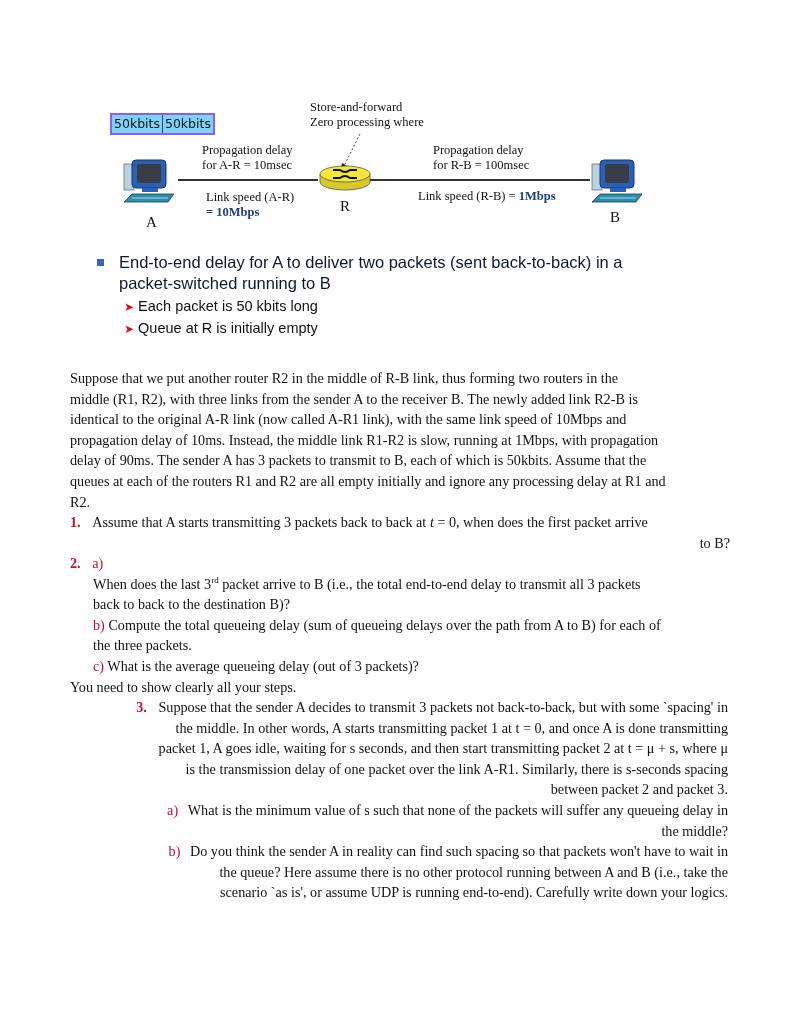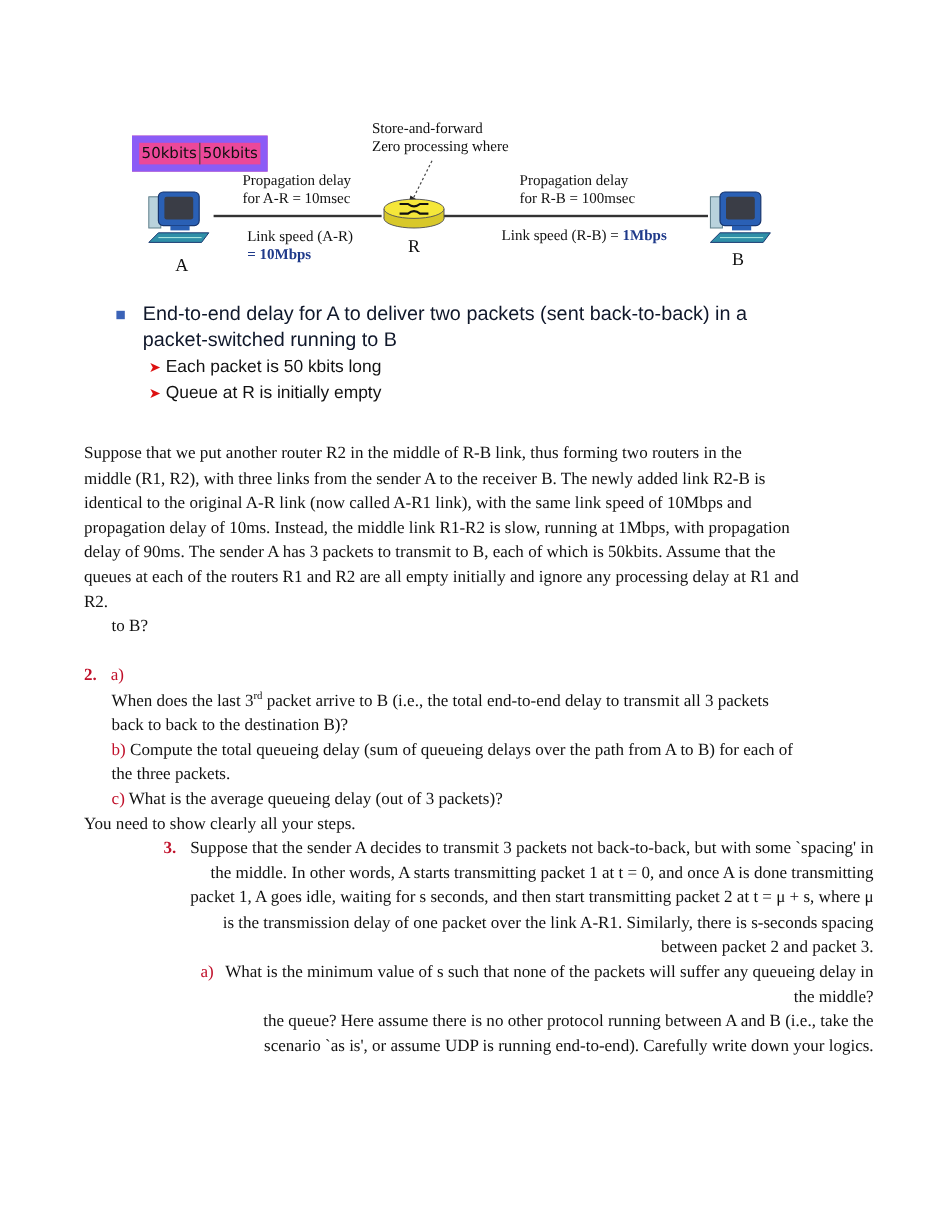--- a/index.html
+++ b/index.html
@@ -1,21 +1,21 @@
 <!DOCTYPE html>
 <html><head>
 <meta charset="utf-8">
 <style>
   html, body { margin: 0; padding: 0; background: #ffffff; }
   body { width: 791px; height: 1024px; position: relative; overflow: hidden; font-family: "Liberation Serif", serif; color: #111; }
   .abs { position: absolute; }
   .serif { font-family: "Liberation Serif", serif; }
 
   
-  .pkt-box { top: 113px; left: 110px; height: 18px; display: flex; border: 6px solid #8b5cf6; background: #ec4899; }
+  .pkt-box { top: 113px; left: 110px; height: 18px; display: flex; border: 2px solid #8b5cf6; background: #7dd3fc; }
   .pkt { font-family: "DejaVu Sans", sans-serif; font-size: 12.5px; line-height: 18px; padding: 0 2px; color: #111; }
   .pkt + .pkt { border-left: 1px solid #444; }
   .dlabel { font-size: 12.5px; line-height: 15px; color: #111; }
   .blue { color: #1f3a8a; font-weight: bold; }
   .link-line { height: 1.5px; background: #333; }
 
   
   .bullet-main { font-family: "Liberation Sans", sans-serif; font-size: 16.5px; line-height: 21px; color: #0f172a; }
   .sq { width: 7px; height: 7px; background: #3b63b7; }
   .sub { font-family: "Liberation Sans", sans-serif; font-size: 14.5px; line-height: 21px; color: #111; }
@@ -119,21 +119,25 @@
   <div>Suppose that we put another router R2 in the middle of R-B link, thus forming two routers in the</div>
   <div>middle (R1, R2), with three links from the sender A to the receiver B. The newly added link R2-B is</div>
   <div>identical to the original A-R link (now called A-R1 link), with the same link speed of 10Mbps and</div>
   <div>propagation delay of 10ms. Instead, the middle link R1-R2 is slow, running at 1Mbps, with propagation</div>
   <div>delay of 90ms. The sender A has 3 packets to transmit to B, each of which is 50kbits. Assume that the</div>
   <div>queues at each of the routers R1 and R2 are all empty initially and ignore any processing delay at R1 and</div>
   <div>R2.</div>
 </div>
 
 <div class="abs para" style="top:512px;left:70px;">
-  <div style="padding-left:23px;">to B?</div>
+  <div>
+    <span class="num">1.</span>
+    <span style="margin-left:8px;">Assume that A starts transmitting 3 packets back to back at </span><span class="it">t</span><span> = 0, when does the first packet arrive</span>
+  </div>
+  <div style="padding-left:23px;text-align:right;">to B?</div>
 </div>
 
 <div class="abs para" style="top:553px;left:70px;">
   <div>
     <span class="num">2.</span>
     <span class="letter" style="margin-left:8px;">a)</span>
   </div>
   <div style="padding-left:23px;">
     <span>When does the last 3</span><sup>rd</sup><span> packet arrive to B (i.e., the total end-to-end delay to transmit all 3 packets</span>
   </div>
@@ -155,15 +159,19 @@
   </div>
   <div style="padding-left:23px;">the middle. In other words, A starts transmitting packet 1 at t = 0, and once A is done transmitting</div>
   <div style="padding-left:23px;">packet 1, A goes idle, waiting for s seconds, and then start transmitting packet 2 at t = μ + s, where μ</div>
   <div style="padding-left:23px;">is the transmission delay of one packet over the link A-R1. Similarly, there is s-seconds spacing</div>
   <div style="padding-left:23px;">between packet 2 and packet 3.</div>
   <div style="padding-left:23px;">
     <span class="letter">a)</span>
     <span style="margin-left:6px;">What is the minimum value of s such that none of the packets will suffer any queueing delay in</span>
   </div>
   <div style="padding-left:46px;">the middle?</div>
+  <div style="padding-left:23px;">
+    <span class="letter">b)</span>
+    <span style="margin-left:6px;">Do you think the sender A in reality can find such spacing so that packets won't have to wait in</span>
+  </div>
   <div style="padding-left:46px;">the queue? Here assume there is no other protocol running between A and B (i.e., take the</div>
   <div style="padding-left:46px;">scenario `as is', or assume UDP is running end-to-end). Carefully write down your logics.</div>
 </div>
 
 </body></html>

